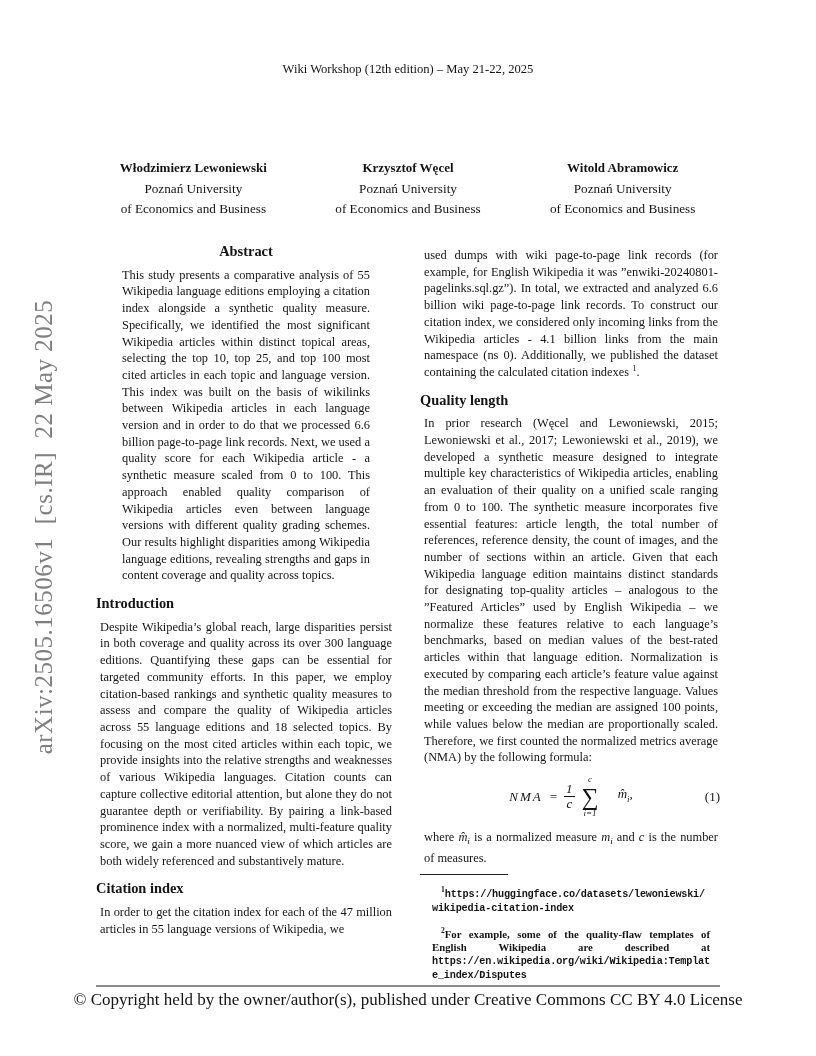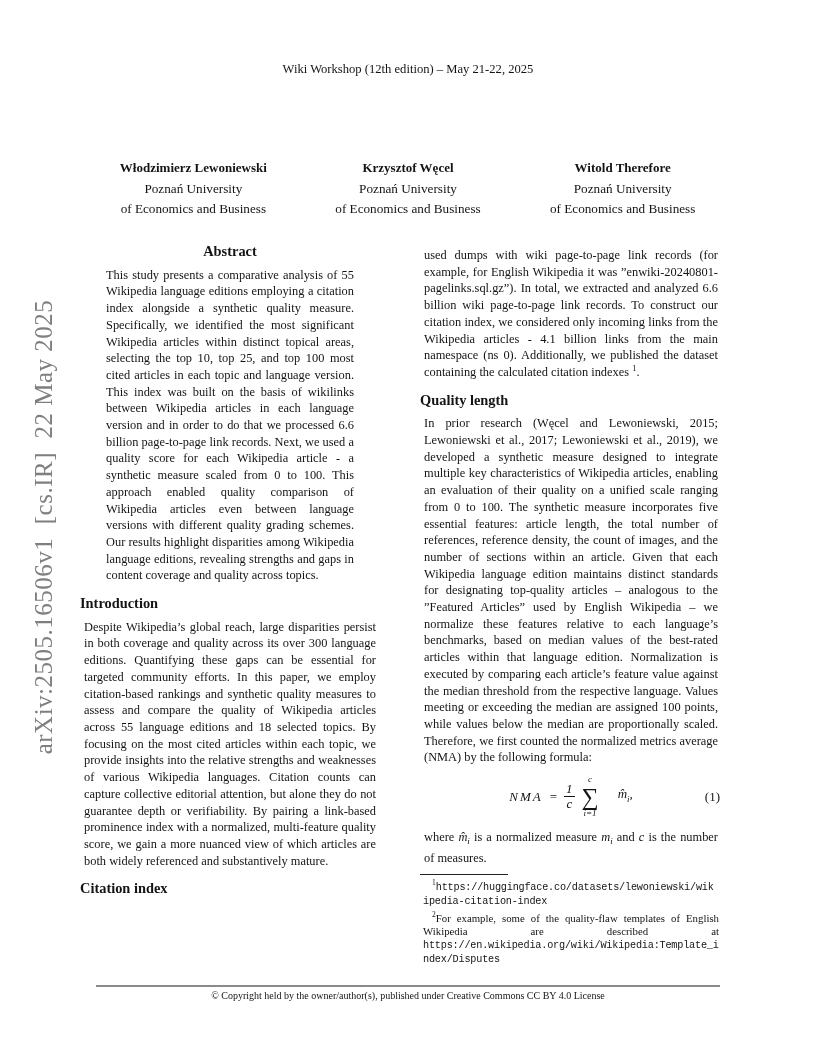--- a/index.html
+++ b/index.html
@@ -24,21 +24,21 @@
     width:656px; text-align:center; font-weight:bold; font-size:17.6px; line-height:22.5px;
   }
   .authors {
     position:absolute; top:158px; left:86px; width:644px;
     display:flex; justify-content:space-between;
   }
   .author { flex:1; text-align:center; font-size:13.2px; line-height:20.5px; }
   .author .name { font-weight:bold; font-size:13px; }
   
   .col { position:absolute; top:243px; font-size:12.4px; line-height:16.7px; text-align:justify; }
-  .col-left  { left:80px;  width:300px; }
+  .col-left  { left:96px;  width:300px; }
   .col-right { left:420px; width:302px; }
   .abstract { margin:0 22px; }
   .abstract-heading { text-align:center; font-weight:bold; font-size:14.4px; margin-bottom:7px; }
   .sec-heading { font-weight:bold; font-size:14.4px; text-align:left; margin:11px 0 7px 0; }
   p.body-par { margin:4px; }
   p.indent { text-indent:12px; }
   sup.fnmark { font-size:8.5px; line-height:0; vertical-align:super; }
   
   .equation {
     position:relative; display:flex; justify-content:center; align-items:center;
@@ -52,26 +52,26 @@
   .sum { display:inline-flex; flex-direction:column; align-items:center; line-height:1; margin:0 3px; }
   .sum .lim { font-style:italic; font-size:9px; line-height:1.1; }
   .sum .sym { font-size:24px; line-height:1; }
   .term { font-style:italic;margin-left:16px; }
   .term sub, .inline-math sub { font-size:9px; font-style:italic; }
   .eq-label { position:absolute; right:2px; top:50%; transform:translateY(-50%); }
   .inline-math i { font-family:"Liberation Serif", serif; }
   
   .footnotes { margin-top:7px; }
   .fn-rule { width:88px; height:1px; background:#222; margin-bottom:5px; }
-  .fn { font-size:10.8px; line-height:12.7px; text-align:justify; text-indent:9px; margin:3px; overflow-wrap:anywhere; }
+  .fn { font-size:10.8px; line-height:12.7px; text-align:justify; text-indent:9px; margin:12px; overflow-wrap:anywhere;font-weight:bold; }
   .fn .mono, .mono { font-family:"Liberation Mono", monospace; font-size:10.2px; letter-spacing:-0.2px; }
   .fn sup { font-size:7.5px; line-height:0; }
   
   .footer-rule { position:absolute; left:96px; top:985px; width:624px; height:2px; background:#8a8a8a; }
-  .copyright { position:absolute; top:990px; left:0; width:100%; text-align:center; font-size:10px; }
+  .copyright { position:absolute; top:990px; left:0; width:100%; text-align:center; font-size:17px; }
 </style>
 </head>
 <body>
 
 <div class="page">
 
   <div class="arxiv-strip">arXiv:2505.16506v1&nbsp; [cs.IR]&nbsp; 22 May 2025</div>
 
   <div class="conf-header">Wiki Workshop (12th edition) – May 21-22, 2025</div>
 
@@ -81,36 +81,37 @@
       <div class="name">Włodzimierz Lewoniewski</div>
       <div>Poznań University</div>
       <div>of Economics and Business</div>
     </div>
     <div class="author">
       <div class="name">Krzysztof Węcel</div>
       <div>Poznań University</div>
       <div>of Economics and Business</div>
     </div>
     <div class="author">
-      <div class="name">Witold Therefore</div>
+      <div class="name">Witold Abramowicz</div>
       <div>Poznań University</div>
       <div>of Economics and Business</div>
     </div>
   </div>
 
   <div class="col col-left">
     <div class="abstract">
       <div class="abstract-heading">Abstract</div>
       <p class="body-par">This study presents a comparative analysis of 55 Wikipedia language editions employing a citation index alongside a synthetic quality measure. Specifically, we identified the most significant Wikipedia articles within distinct topical areas, selecting the top 10, top 25, and top 100 most cited articles in each topic and language version. This index was built on the basis of wikilinks between Wikipedia articles in each language version and in order to do that we processed 6.6 billion page-to-page link records. Next, we used a quality score for each Wikipedia article - a synthetic measure scaled from 0 to 100. This approach enabled quality comparison of Wikipedia articles even between language versions with different quality grading schemes. Our results highlight disparities among Wikipedia language editions, revealing strengths and gaps in content coverage and quality across topics.</p>
     </div>
 
     <div class="sec-heading">Introduction</div>
     <p class="body-par">Despite Wikipedia’s global reach, large disparities persist in both coverage and quality across its over 300 language editions. Quantifying these gaps can be essential for targeted community efforts. In this paper, we employ citation-based rankings and synthetic quality measures to assess and compare the quality of Wikipedia articles across 55 language editions and 18 selected topics. By focusing on the most cited articles within each topic, we provide insights into the relative strengths and weaknesses of various Wikipedia languages. Citation counts can capture collective editorial attention, but alone they do not guarantee depth or verifiability. By pairing a link-based prominence index with a normalized, multi-feature quality score, we gain a more nuanced view of which articles are both widely referenced and substantively mature.</p>
 
     <div class="sec-heading">Citation index</div>
+    <p class="body-par">In order to get the citation index for each of the 47 million articles in 55 language versions of Wikipedia, we</p>
   </div>
 
   <div class="col col-right">
     <p class="body-par"><span>used dumps with wiki page-to-page link records (for example, for English Wikipedia it was ”enwiki-20240801-pagelinks.sql.gz”). In total, we extracted and analyzed 6.6 billion wiki page-to-page link records. To construct our citation index, we considered only incoming links from the Wikipedia articles - 4.1 billion links from the main namespace (ns 0). Additionally, we published the dataset containing the calculated citation indexes </span><sup class="fnmark">1</sup><span>.</span></p>
 
     <div class="sec-heading">Quality length</div>
     <p class="body-par">In prior research (Węcel and Lewoniewski, 2015; Lewoniewski et al., 2017; Lewoniewski et al., 2019), we developed a synthetic measure designed to integrate multiple key characteristics of Wikipedia articles, enabling an evaluation of their quality on a unified scale ranging from 0 to 100. The synthetic measure incorporates five essential features: article length, the total number of references, reference density, the count of images, and the number of sections within an article. Given that each Wikipedia language edition maintains distinct standards for designating top-quality articles – analogous to the ”Featured Articles” used by English Wikipedia – we normalize these features relative to each language’s benchmarks, based on median values of the best-rated articles within that language edition. Normalization is executed by comparing each article’s feature value against the median threshold from the respective language. Values meeting or exceeding the median are assigned 100 points, while values below the median are proportionally scaled. Therefore, we first counted the normalized metrics average (NMA) by the following formula:</p>
 
     <div class="equation">
       <span class="eq-body">

